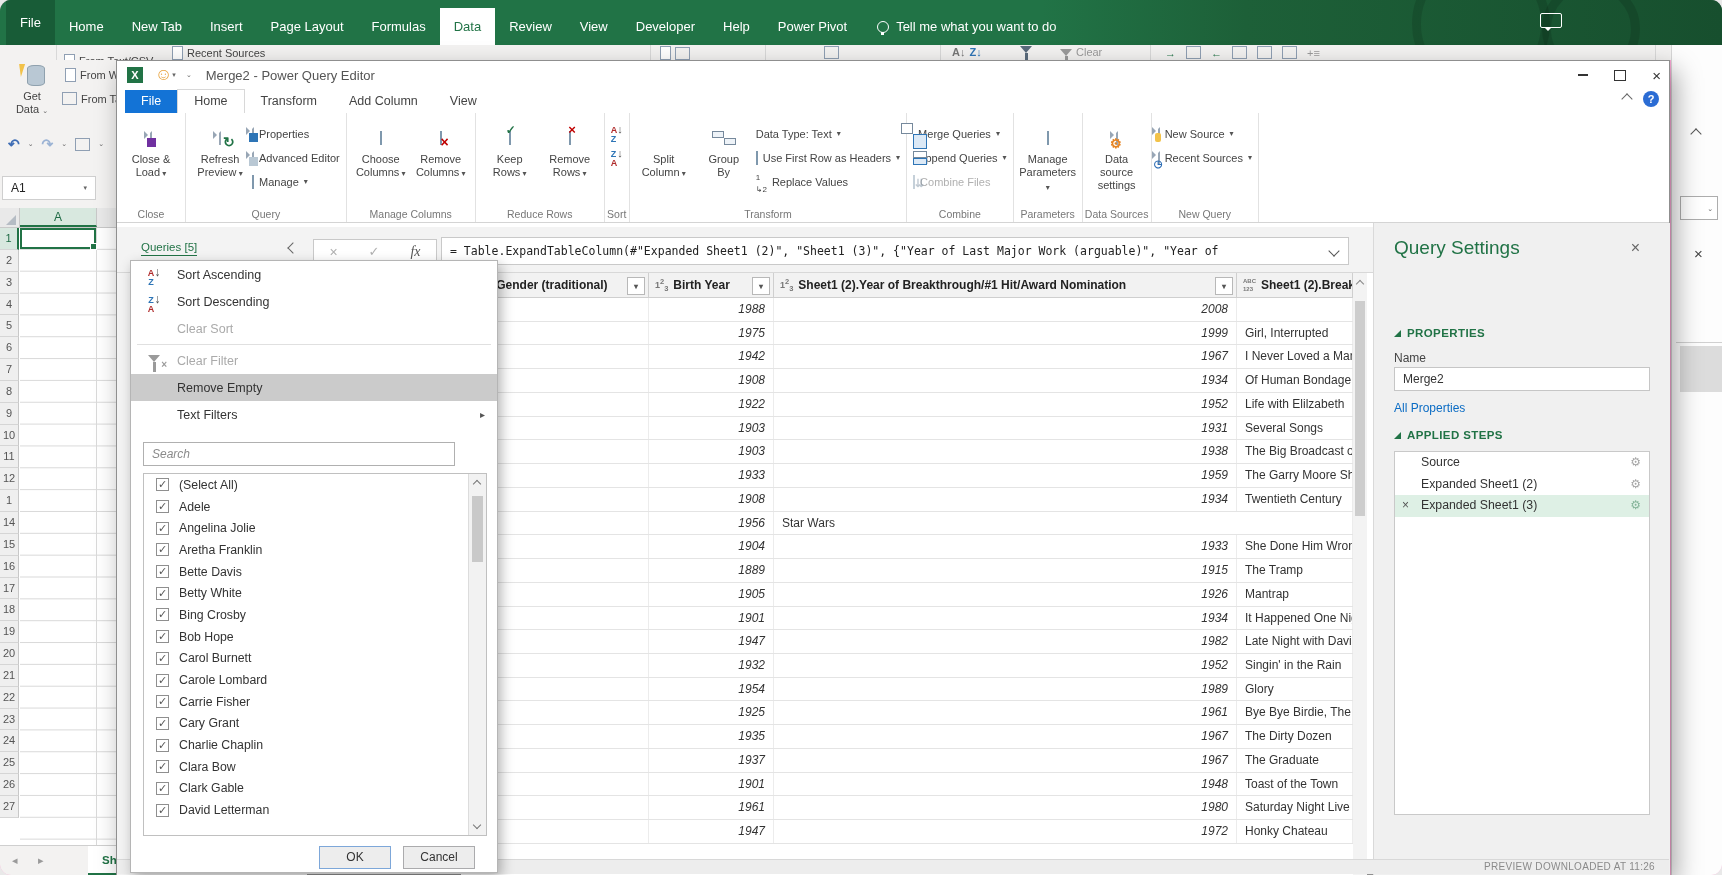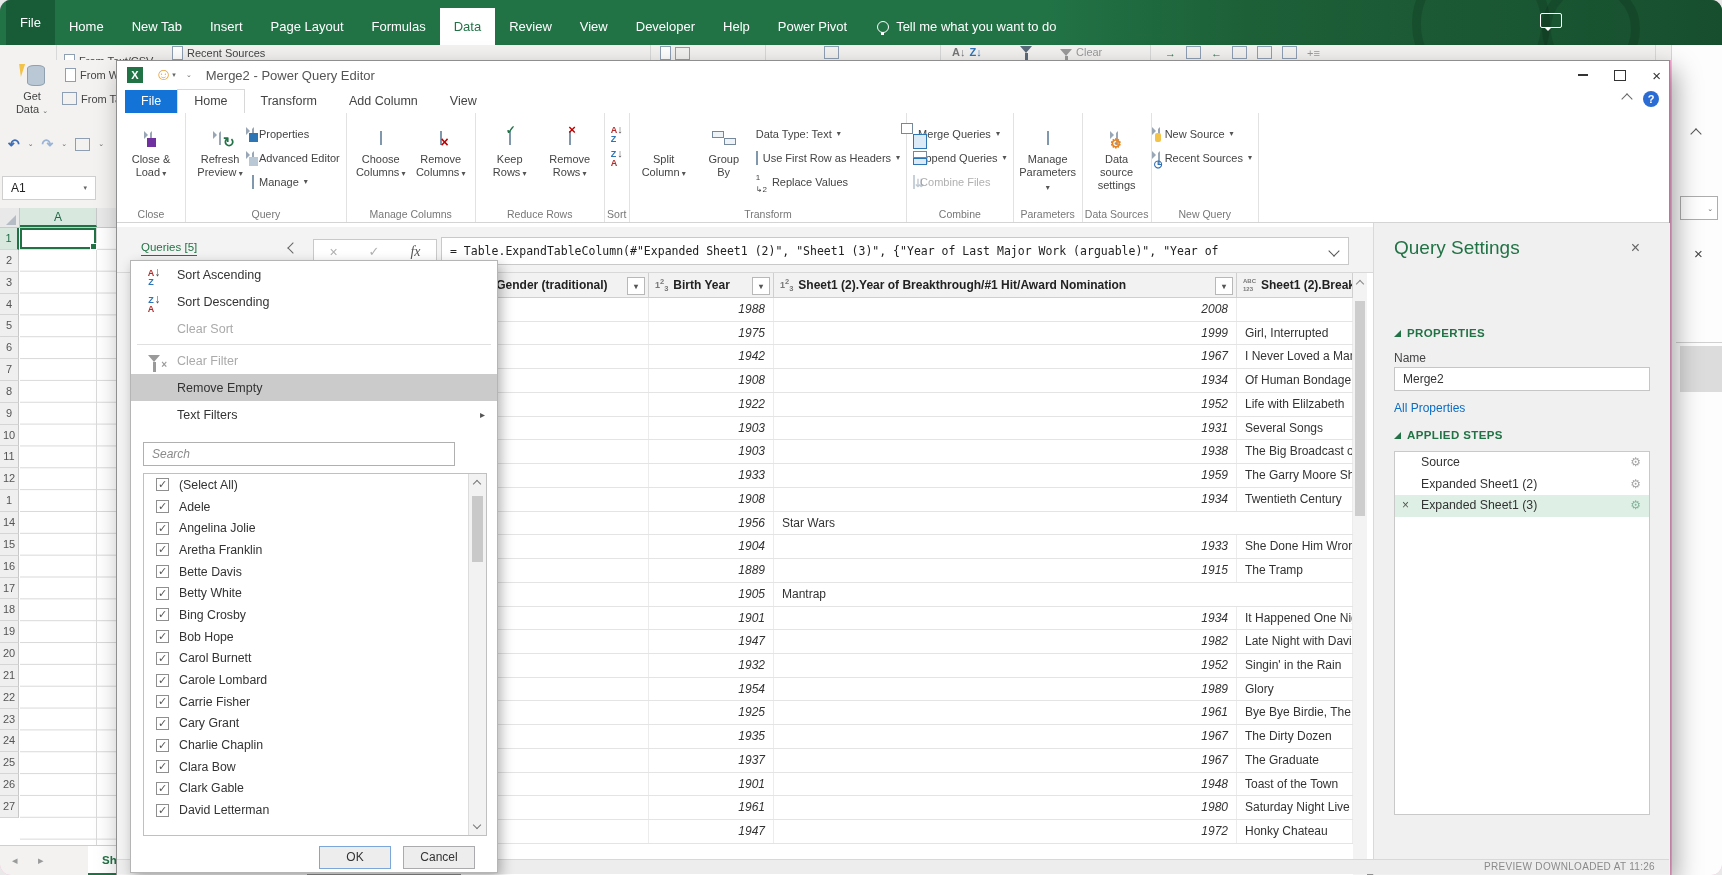--- a/index.html
+++ b/index.html
@@ -696,20 +696,21 @@
             <div class="sliver"></div>
             <div class="td c0">M</div>
             <div class="td c1 num">1889</div>
             <div class="td c2 num">1915</div>
             <div class="td c3">The Tramp</div>
           </div>
           <div class="trow">
             <div class="sliver"></div>
             <div class="td c0">F</div>
             <div class="td c1 num">1905</div>
+            <div class="td c2 num">1926</div>
             <div class="td c3">Mantrap</div>
           </div>
           <div class="trow">
             <div class="sliver"></div>
             <div class="td c0">M</div>
             <div class="td c1 num">1901</div>
             <div class="td c2 num">1934</div>
             <div class="td c3">It Happened One Nig</div>
           </div>
           <div class="trow">

